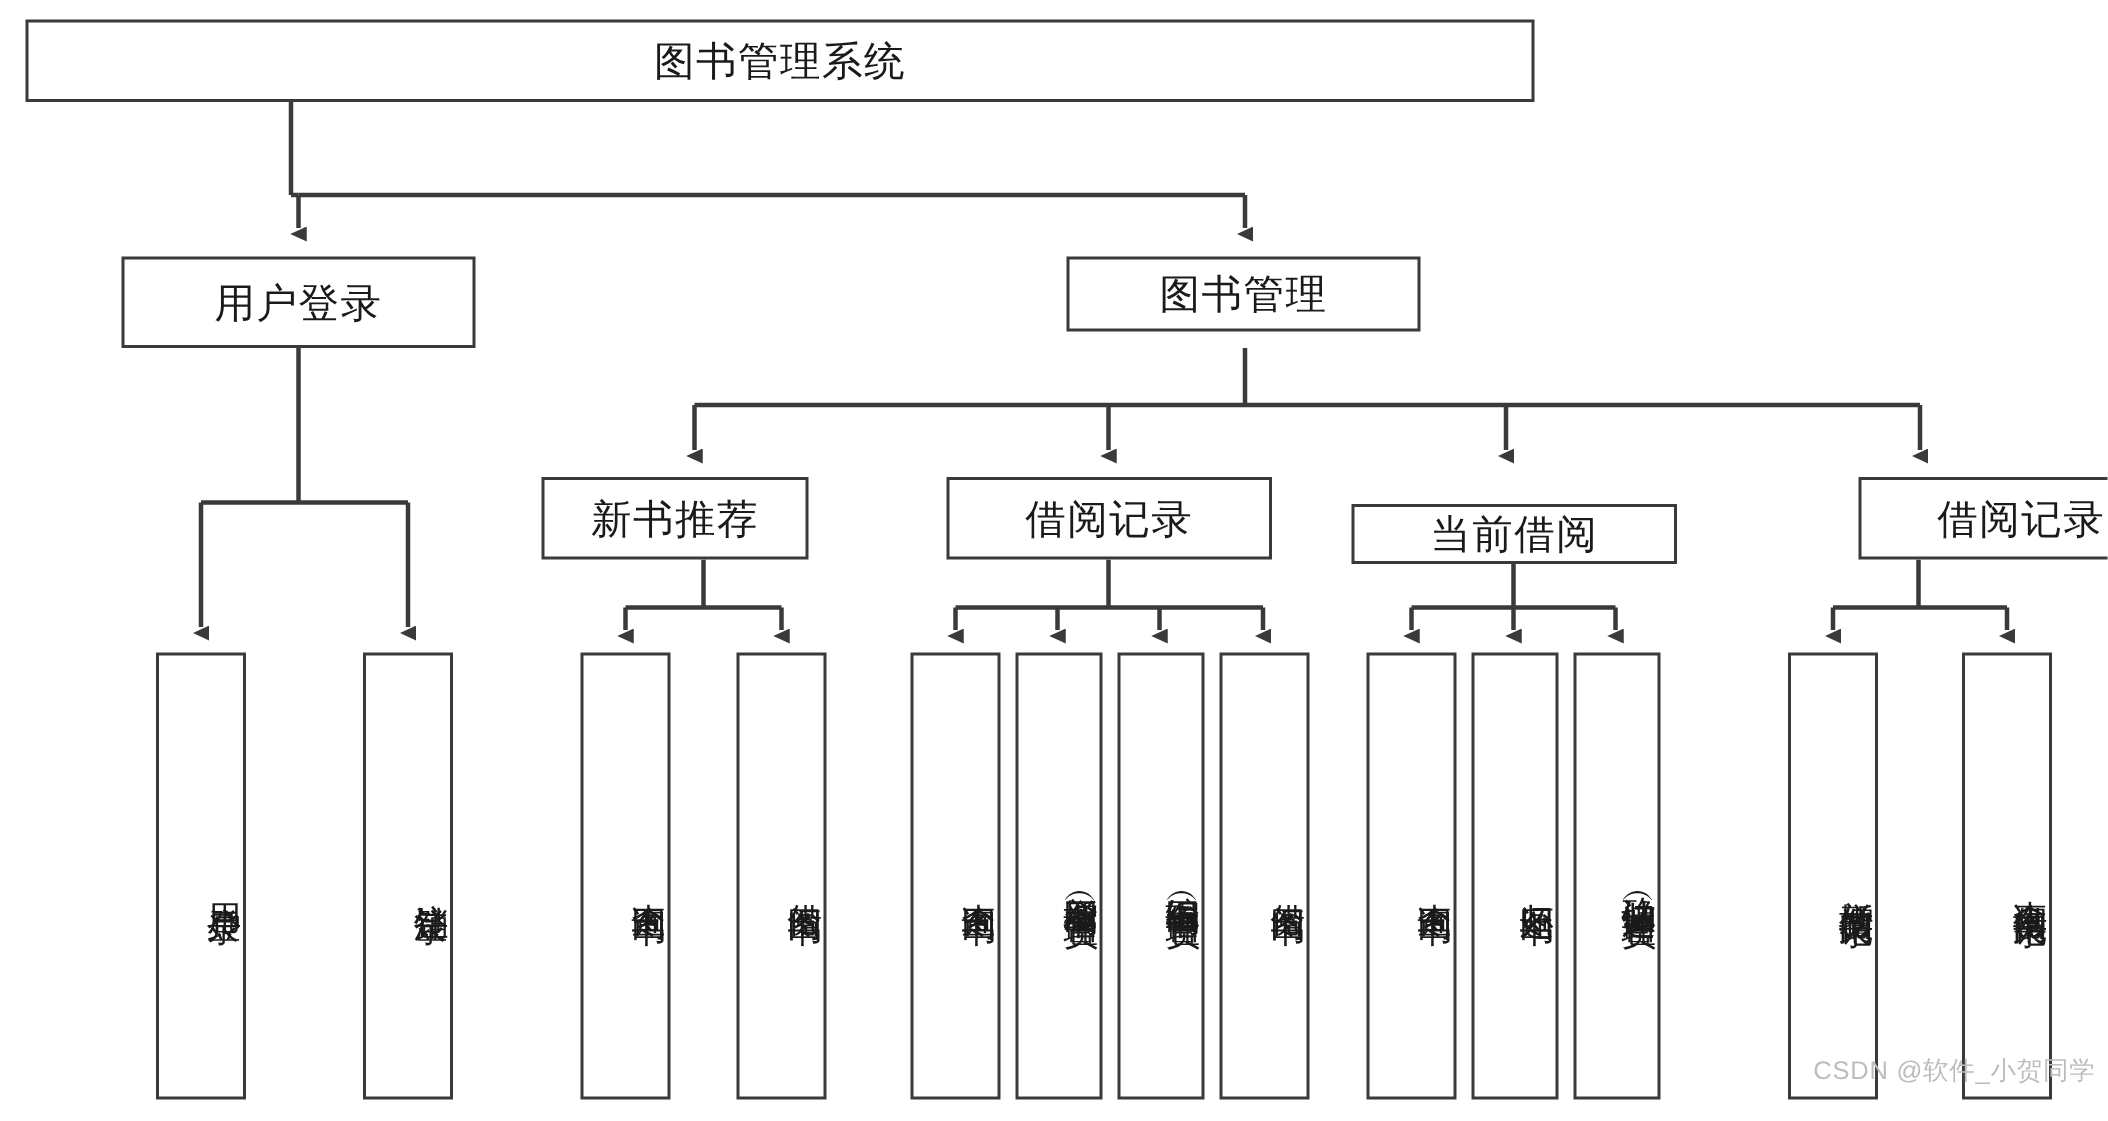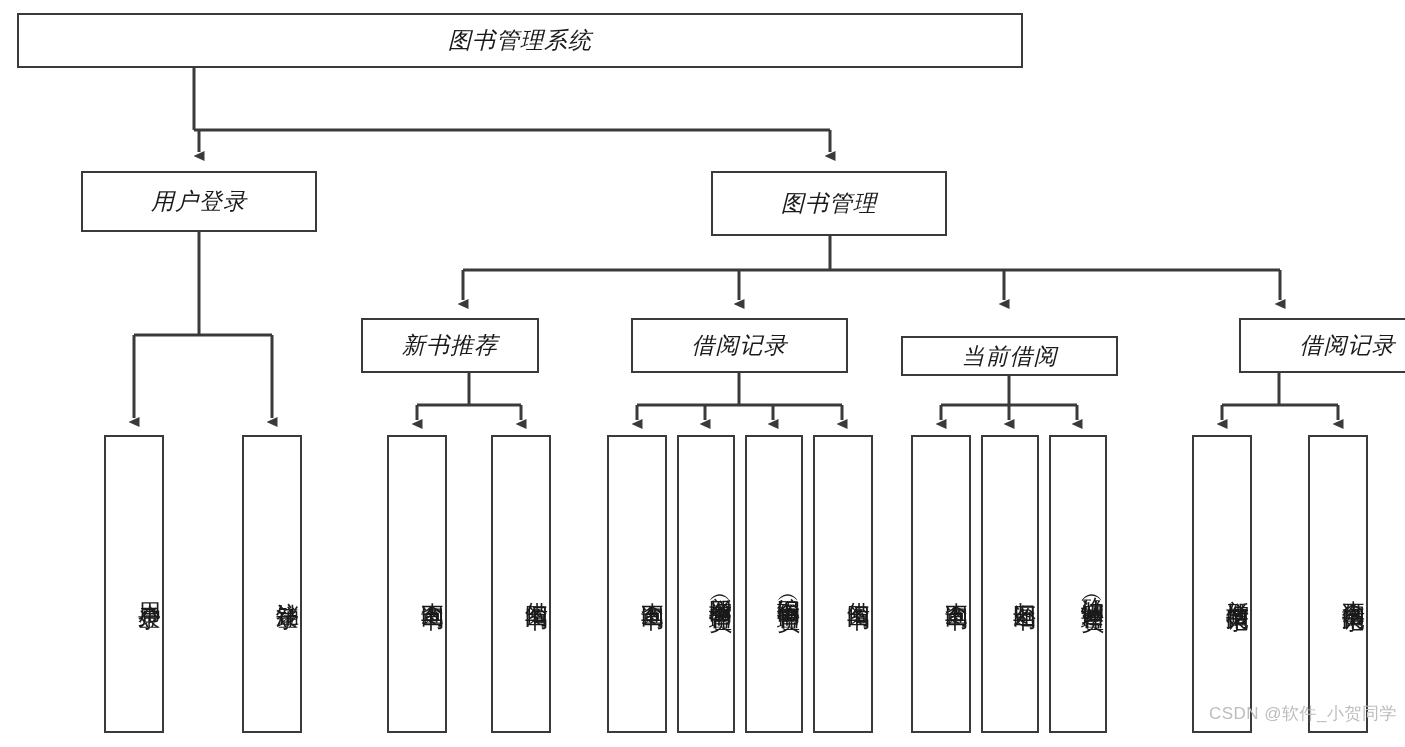--- a/index.html
+++ b/index.html
@@ -19,23 +19,22 @@
     position:absolute;
     box-sizing:border-box;
     background:#ffffff;
     border:2.5px solid #3a3a3a;
     display:flex;
     align-items:center;
     justify-content:center;
     color:#1a1a1a;
   }
   .node.horiz{
-    font-size:23px;
+    font-size:27px;
     letter-spacing:1px;
-    font-style:italic;
   }
   .node.vert{
     writing-mode:vertical-rl;
     text-orientation:upright;
     font-size:23px;
     letter-spacing:2px;
     padding-top:8px;
     align-items:flex-start;
     justify-content:center;
     line-height:1.05;
@@ -118,21 +117,21 @@
     </g>
   </svg>
 
   <div class="node horiz" style="left:17px;top:13px;width:1006px;height:55px;">
     <span class="lbl">图书管理系统</span>
   </div>
 
   <div class="node horiz" style="left:81px;top:171px;width:236px;height:61px;">
     <span class="lbl">用户登录</span>
   </div>
-  <div class="node horiz" style="left:711px;top:171px;width:236px;height:65px;">
+  <div class="node horiz" style="left:711px;top:171px;width:236px;height:50px;">
     <span class="lbl">图书管理</span>
   </div>
 
   <div class="node horiz" style="left:361px;top:318px;width:178px;height:55px;">
     <span class="lbl">新书推荐</span>
   </div>
   <div class="node horiz" style="left:631px;top:318px;width:217px;height:55px;">
     <span class="lbl">借阅记录</span>
   </div>
   <div class="node horiz" style="left:901px;top:336px;width:217px;height:40px;">

